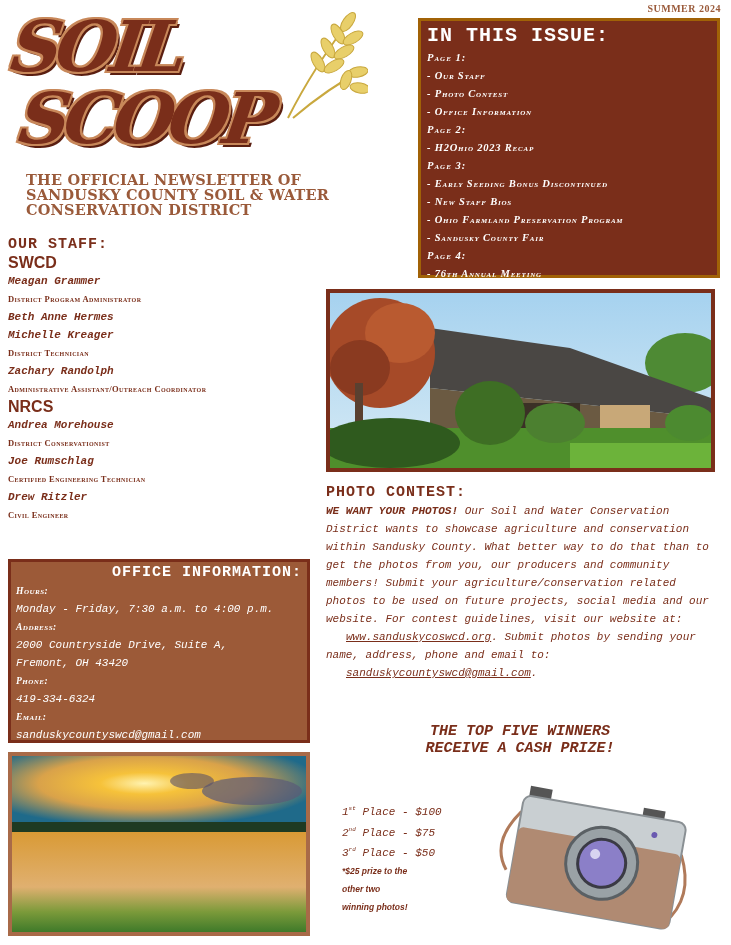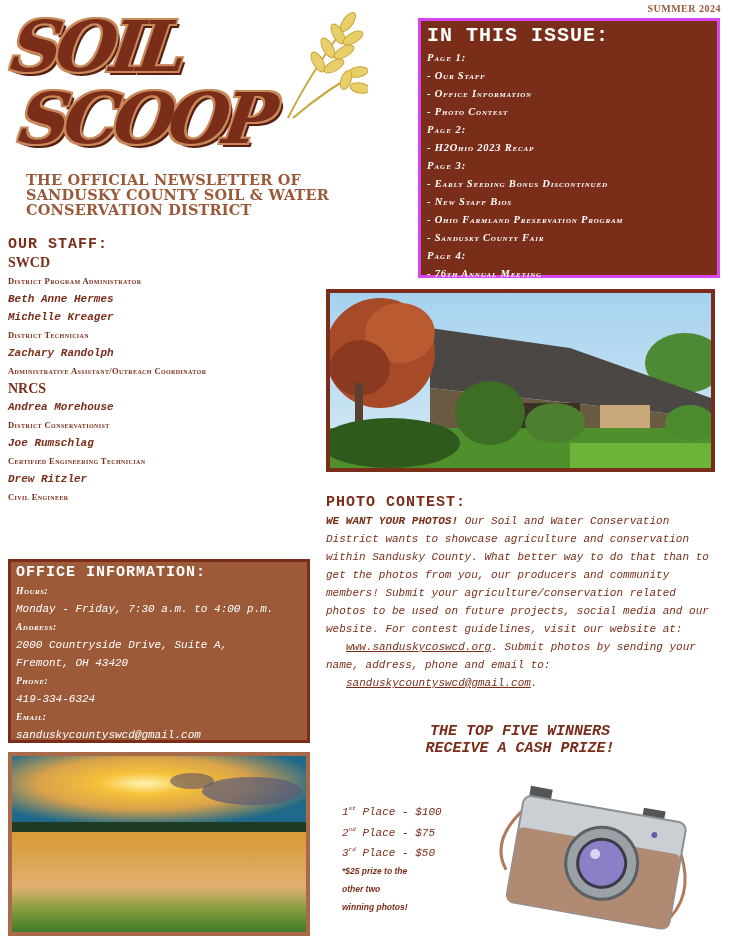--- a/index.html
+++ b/index.html
@@ -5,41 +5,41 @@
   html,body{margin:0;padding:0;background:#fff;}
   body{width:731px;height:945px;position:relative;overflow:hidden;font-family:"Liberation Mono","DejaVu Sans Mono",monospace;color:#7a2e1a;}
   .abs{position:absolute;}
   
   .logo{left:8px;top:8px;width:360px;height:150px;}
   .logo-word{position:absolute;font-family:"DejaVu Serif","Liberation Serif",serif;font-weight:bold;font-style:italic;font-size:70px;color:#7a2e1a;letter-spacing:-6px;line-height:1;
     text-shadow: -2px -2px 0 #c8885a, 2px -2px 0 #c8885a, -2px 2px 0 #c8885a, 2px 2px 0 #c8885a, 4px 4px 0 #5a1e10;transform:skewX(-8deg);}
   .tagline{left:8px;top:172px;width:330px;font-family:"DejaVu Serif","Liberation Serif",serif;font-weight:bold;font-size:14.5px;line-height:15px;color:#9a5a3a;letter-spacing:0.2px;text-transform:uppercase;margin-left:18px;}
   .season{right:10px;top:3px;font-family:"Liberation Serif",serif;font-weight:bold;font-size:10px;color:#9a5a3a;letter-spacing:0.5px;}
   
-  .issue{left:418px;top:18px;width:302px;height:260px;background:#7a2e1a;border:3px solid #d946ef;box-sizing:border-box;color:#fff;padding:4px 6px;}
+  .issue{left:418px;top:18px;width:302px;height:260px;background:#7a2e1a;border:3px solid #a16207;box-sizing:border-box;color:#fff;padding:4px 6px;}
   .issue h2{margin:0 0 2px 0;font-family:"Liberation Mono",monospace;font-weight:bold;font-size:20px;letter-spacing:1px;line-height:22px;}
   .issue .row{font-family:"Liberation Serif",serif;font-style:italic;font-size:10.5px;line-height:18px;font-variant:small-caps;letter-spacing:0.8px;font-weight:bold;}
   .issue .row.page{letter-spacing:1px;}
   
   .staff{left:8px;top:236px;width:300px;}
   .staff h2{margin:0;font-family:"Liberation Mono",monospace;font-weight:bold;font-size:15px;letter-spacing:1px;line-height:18px;}
-  .staff .grp{font-family:Liberation Serif, serif;font-weight:bold;font-size:14px;line-height:18px;}
+  .staff .grp{font-family:Liberation Sans, sans-serif;font-weight:bold;font-size:16px;line-height:18px;}
   .staff .nm{font-family:"Liberation Mono",monospace;font-style:italic;font-weight:bold;font-size:11px;line-height:18px;}
   .staff .tt{font-family:"Liberation Serif",serif;font-weight:bold;font-size:8.5px;line-height:18px;font-variant:small-caps;letter-spacing:0.4px;}
   
   .office{left:8px;top:559px;width:302px;height:184px;background:#9c5a38;border:3px solid #7a2e1a;box-sizing:border-box;color:#fff;padding:2px 5px;}
-  .office h2{margin:0;font-family:"Liberation Mono",monospace;font-weight:bold;font-size:15px;letter-spacing:1px;line-height:18px;}
+  .office h2{margin:0;font-family:"Liberation Mono",monospace;font-weight:bold;font-size:15px;letter-spacing:1px;line-height:18px;text-align:right;}
   .office .lb{font-family:"Liberation Serif",serif;font-style:italic;font-weight:bold;font-size:9.5px;line-height:18px;font-variant:small-caps;letter-spacing:0.5px;}
   .office .vl{font-family:"Liberation Mono",monospace;font-style:italic;font-size:11px;line-height:18px;}
   
   .photo1{left:326px;top:289px;width:389px;height:183px;border:4px solid #7a2e1a;box-sizing:border-box;overflow:hidden;
     background:linear-gradient(180deg,#a9d4ee 0%,#cfe6f4 35%,#cfe6f4 38%,transparent 38%),#4d7a2e;}
   .photo2{left:8px;top:752px;width:302px;height:184px;border:4px solid #a86a48;box-sizing:border-box;overflow:hidden;}
   
-  .contest{left:326px;top:494px;width:395px;}
+  .contest{left:326px;top:484px;width:395px;}
   .contest h2{margin:0;font-family:"Liberation Mono",monospace;font-weight:bold;font-size:15px;letter-spacing:1px;line-height:18px;}
   .contest p{margin:0;font-family:"Liberation Mono",monospace;font-style:italic;font-size:11px;line-height:18px;}
   .contest p b{font-weight:bold;}
   .contest a{color:#7a2e1a;text-decoration:underline;padding-left:20px;}
   .prize-head{left:340px;top:723px;width:360px;text-align:center;font-family:"Liberation Mono",monospace;font-weight:bold;font-style:italic;font-size:15px;line-height:17px;}
   .prizes{left:342px;top:800px;width:140px;}
   .prizes .pl{font-family:"Liberation Mono",monospace;font-style:italic;font-size:11px;line-height:18px;}
   .prizes .pl sup{font-size:6px;}
   .prizes .nt{font-family:Liberation Sans, sans-serif;font-style:italic;font-weight:bold;font-size:8.5px;line-height:18px;}
   .camera{left:485px;top:780px;width:220px;height:150px;}
@@ -70,38 +70,39 @@
   <div class="logo-word" style="left:12px;top:76px;">SCOOP</div>
 </div>
 
 <div class="abs tagline">THE OFFICIAL NEWSLETTER OF SANDUSKY COUNTY SOIL &amp; WATER CONSERVATION DISTRICT</div>
 
 <div class="abs issue">
   <h2>IN THIS ISSUE:</h2>
   <div id="issue-rows">
       <div class="row page">Page 1:</div>
       <div class="row">-  Our Staff</div>
+      <div class="row">-  Photo Contest</div>
       <div class="row">-  Office Information</div>
-      <div class="row">-  Photo Contest</div>
       <div class="row page">Page 2:</div>
       <div class="row">-  H2Ohio 2023 Recap</div>
       <div class="row page">Page 3:</div>
       <div class="row">-  Early Seeding Bonus Discontinued</div>
       <div class="row">-  New Staff Bios</div>
       <div class="row">-  Ohio Farmland Preservation Program</div>
       <div class="row">-  Sandusky County Fair</div>
       <div class="row page">Page 4:</div>
       <div class="row">-  76th Annual Meeting</div>
     </div>
 </div>
 
 <div class="abs staff">
   <h2>OUR STAFF:</h2>
   <div id="staff-list">
       <div class="grp">SWCD</div>
+      <div class="nm">Meagan Grammer</div>
       <div class="tt">District Program Administrator</div>
       <div class="nm">Beth Anne Hermes</div>
       <div class="nm">Michelle Kreager</div>
       <div class="tt">District Technician</div>
       <div class="nm">Zachary Randolph</div>
       <div class="tt">Administrative Assistant/Outreach Coordinator</div>
       <div class="grp">NRCS</div>
       <div class="nm">Andrea Morehouse</div>
       <div class="tt">District Conservationist</div>
       <div class="nm">Joe Rumschlag</div>

